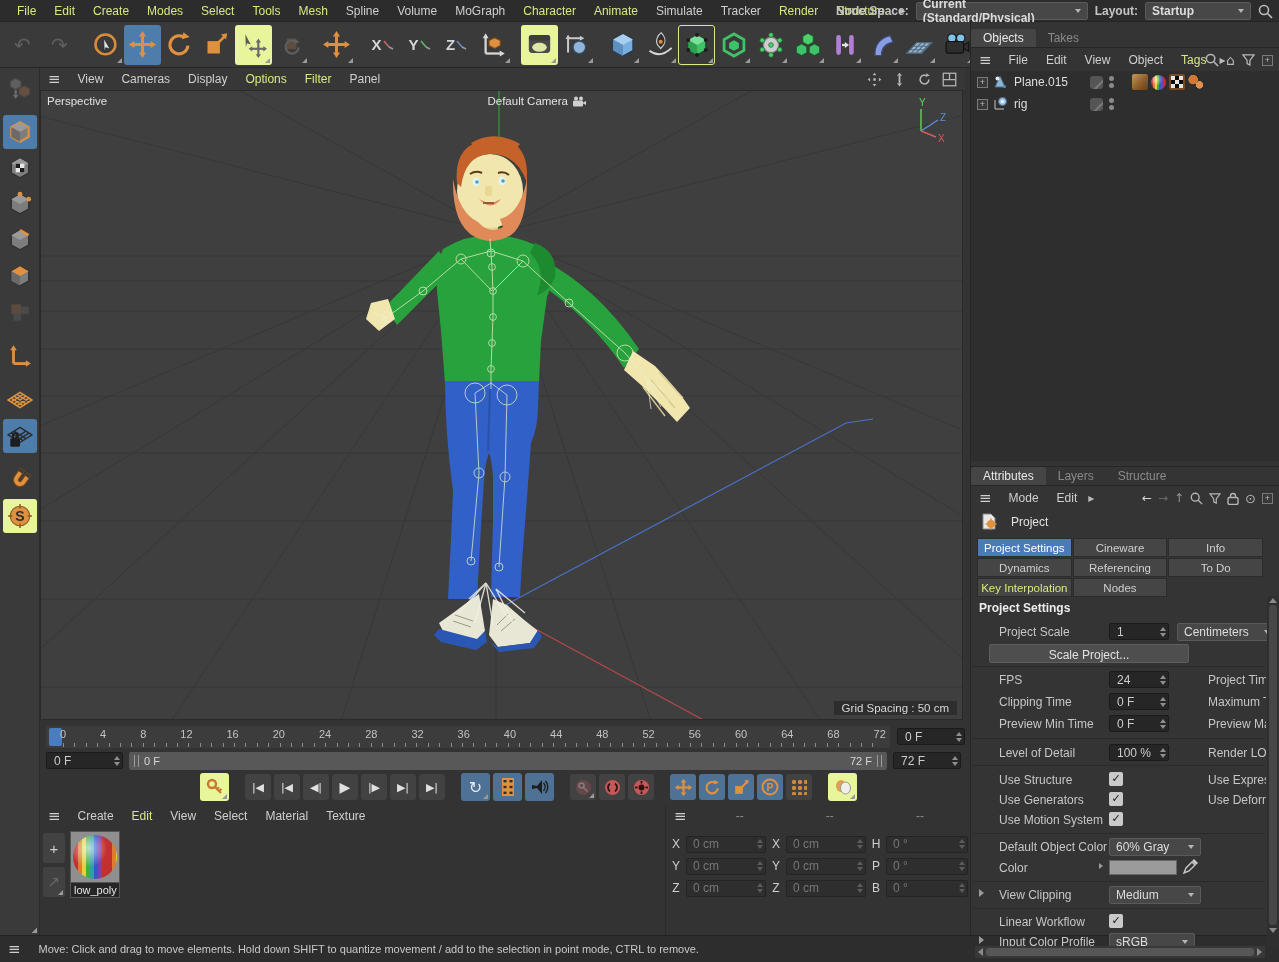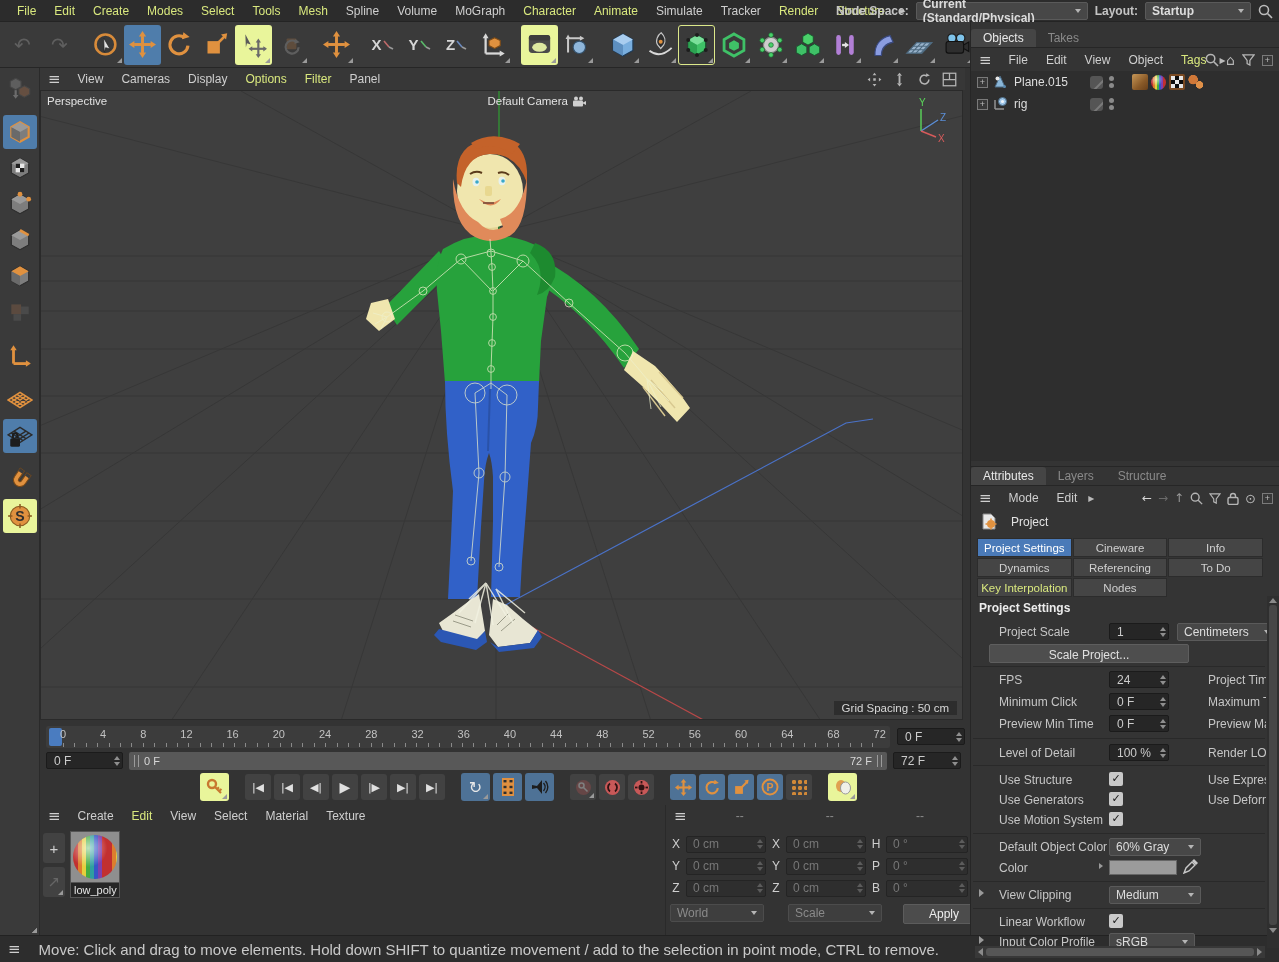--- a/index.html
+++ b/index.html
@@ -113,21 +113,21 @@
        height:17px;padding:0 2px 0 6px;color:#777;box-sizing:border-box;}
   .fin .spin .u{border-bottom-color:#5c5c5c;}
   .fin .spin .d{border-top-color:#5c5c5c;}
   .co-bottom{position:absolute;left:4px;top:99px;display:flex;gap:8px;}
   .dd.dim{color:#8a8a8a;background:#3e3e3e;border-color:#4c4c4c;}
   .apply-btn{width:80px;height:18px;background:#4c4c4c;border:1px solid #5c5c5c;border-radius:2px;
              color:#eee;display:flex;align-items:center;justify-content:center;}
   
   .statusbar{position:absolute;left:0;top:935px;width:1279px;height:27px;background:#2d2d2d;
              border-top:1px solid #222;display:flex;align-items:center;box-sizing:border-box;}
-  .status-text{color:#c9c9c9;font-size:15px;padding-left:10px;}
+  .status-text{color:#c9c9c9;font-size:11px;padding-left:10px;}
   
   .right-panel{position:absolute;left:970px;top:22px;width:309px;height:913px;background:#343434;
                border-left:1px solid #262626;box-sizing:border-box;}
   .ptabs{position:absolute;left:0;top:6px;height:20px;display:flex;align-items:flex-end;width:100%;
          border-bottom:1px solid #262626;box-sizing:border-box;}
   .ptab{padding:2px 12px;color:#8a8a8a;white-space:nowrap;}
   .ptab.active{background:#454545;color:#e8e8e8;border-radius:3px 3px 0 0;}
   .pmenu{display:flex;align-items:center;height:22px;position:relative;}
   .pmenu-icons{position:absolute;right:6px;display:flex;gap:7px;align-items:center;}
   .tree{position:absolute;left:0;top:49px;width:100%;height:390px;background:#2e2e2e;}
@@ -1036,35 +1036,20 @@
         </div>
       <span class="co-lab">B</span>
       <div class="fin">
           <span>0 °</span>
           <span class="spin">
             <i class="u"></i>
             <i class="d"></i>
           </span>
         </div>
     </div>
-    <div class="co-bottom">
-      <div class="dd dim" style="width:80px">
-          <span>World</span>
-          <i class="dda"></i>
-        </div>
-      <div style="width:8px"></div>
-      <div class="dd dim" style="width:80px">
-          <span>Scale</span>
-          <i class="dda"></i>
-        </div>
-      <div style="width:5px"></div>
-      <div class="apply-btn">
-          <span>Apply</span>
-        </div>
-    </div>
   </div>
 
   <div class="statusbar">
     <span class="burger">≡</span>
     <span class="status-text">Move: Click and drag to move elements. Hold down SHIFT to quantize movement / add to the selection in point mode, CTRL to remove.</span>
   </div>
 
   <div class="right-panel">
 
     <div class="ptabs">
@@ -1217,21 +1202,21 @@
       <div class="spinbox ainput">
           <span>24</span>
           <span class="spin">
             <i class="u"></i>
             <i class="d"></i>
           </span>
         </div>
       <span class="aright">Project Tim</span>
     </div>
     <div class="arow" style="top:670px">
-      <span class="alabel">Minimum Click</span>
+      <span class="alabel">Clipping Time</span>
       <div class="spinbox ainput">
           <span>0 F</span>
           <span class="spin">
             <i class="u"></i>
             <i class="d"></i>
           </span>
         </div>
       <span class="aright">Maximum T</span>
     </div>
     <div class="arow" style="top:692px">

